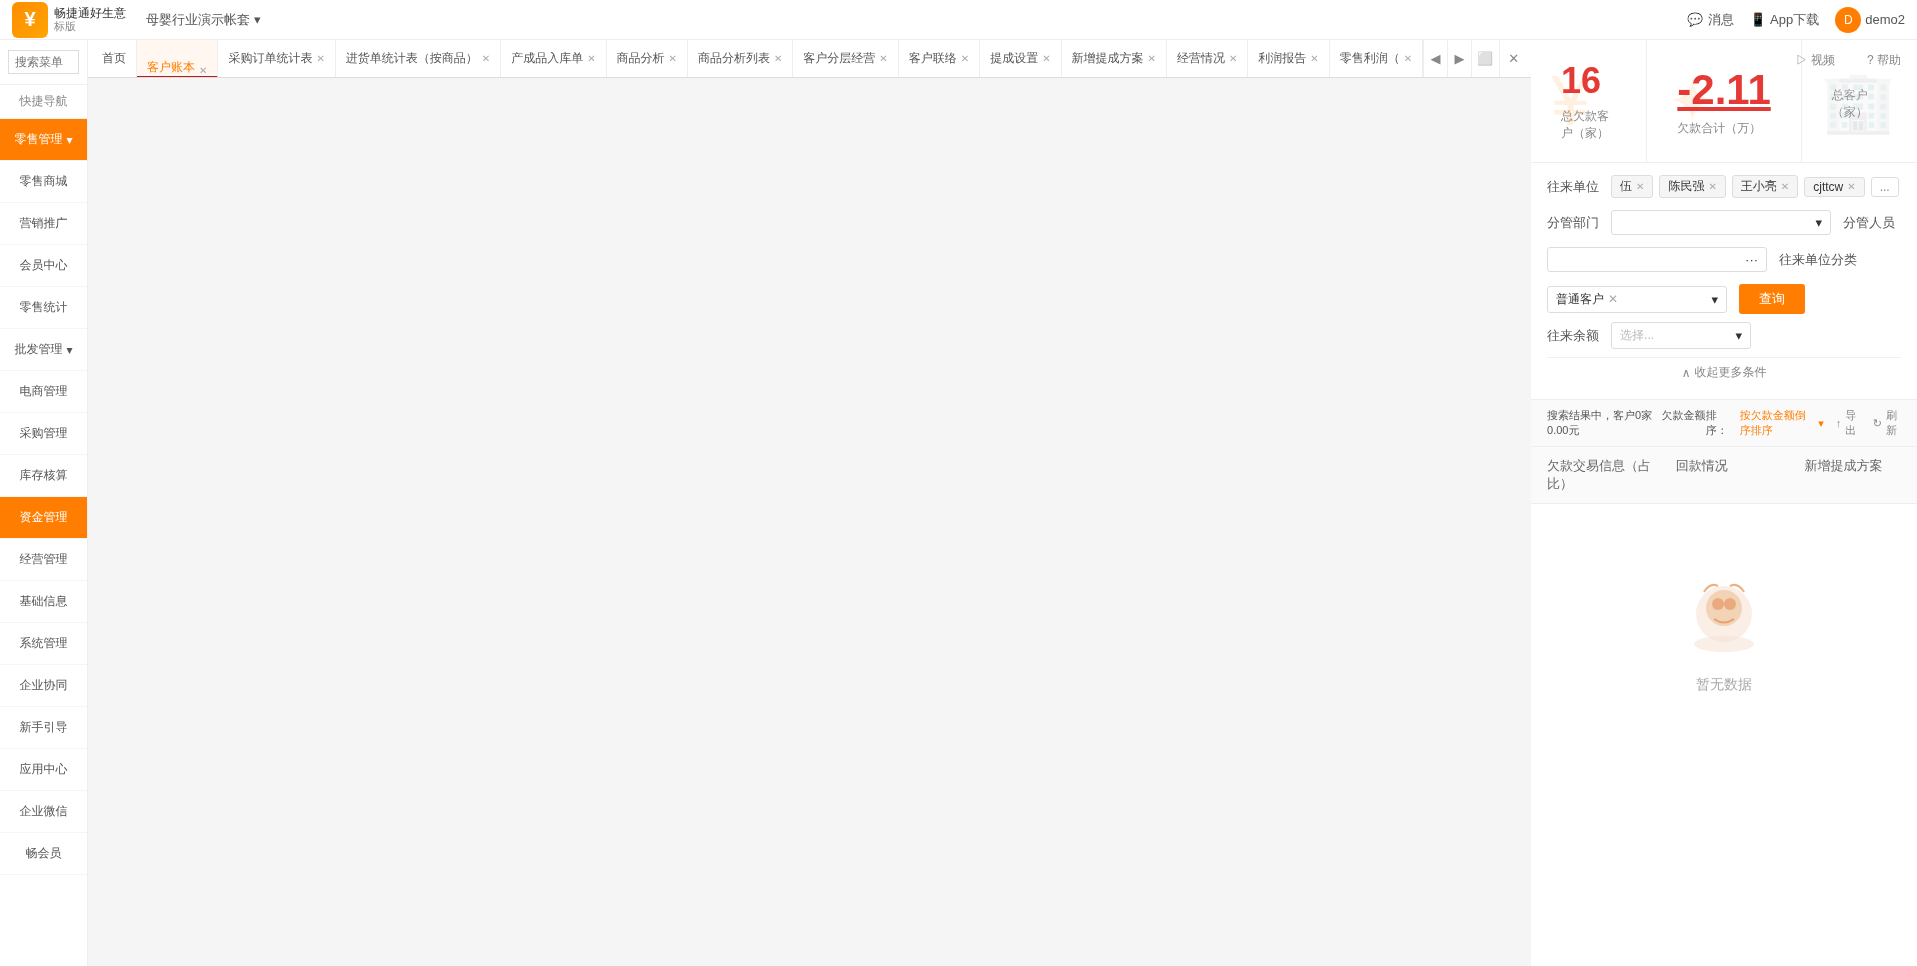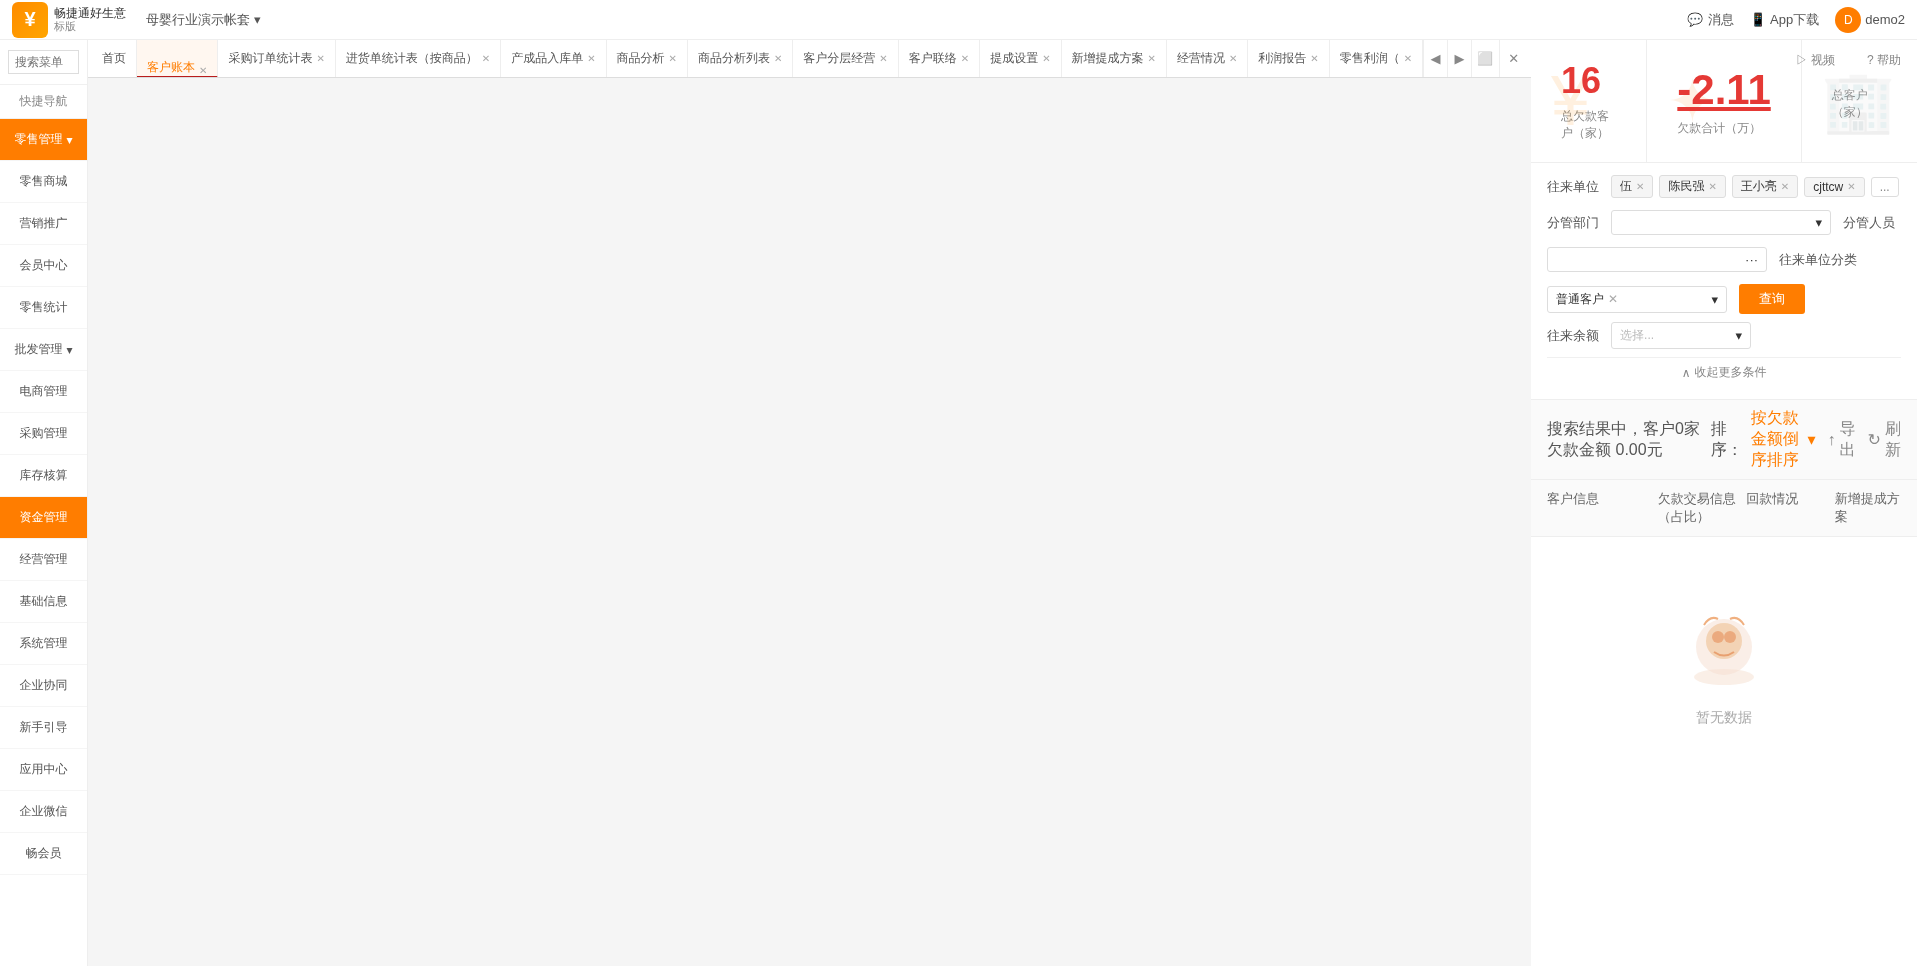--- a/index.html
+++ b/index.html
@@ -56,21 +56,21 @@
     .filter-tags { display: flex; align-items: center; gap: 6px; flex-wrap: wrap; }
     .filter-tag { display: flex; align-items: center; gap: 4px; background: #f5f5f5; border: 1px solid #ddd; border-radius: 3px; padding: 2px 8px; font-size: 12px; color: #333; }
     .filter-tag .remove { color: #aaa; cursor: pointer; font-size: 10px; }
     .filter-tag.more { color: #888; border: 1px solid #ddd; background: #fff; cursor: pointer; }
     .filter-select { display: flex; align-items: center; min-width: 160px; border: 1px solid #ddd; border-radius: 3px; padding: 4px 8px; background: #fff; cursor: pointer; justify-content: space-between; }
     .filter-select .placeholder { color: #bbb; font-size: 12px; }
     .filter-select-wide { min-width: 220px; }
     .collapse-bar { text-align: center; padding: 6px; color: #888; font-size: 12px; cursor: pointer; border-top: 1px solid #f0f0f0; display: flex; align-items: center; justify-content: center; gap: 4px; }
 
     
-    .results-bar { display: flex; align-items: center; justify-content: space-between; padding: 8px 16px; background: #fafafa; border-bottom: 1px solid #eee; font-size: 16px; color: #555; }
+    .results-bar { display: flex; align-items: center; justify-content: space-between; padding: 8px 16px; background: #fafafa; border-bottom: 1px solid #eee; font-size: 11px; color: #555; }
     .results-bar .sort-area { display: flex; align-items: center; gap: 8px; }
     .results-bar .sort-btn { color: #ff7d00; cursor: pointer; display: flex; align-items: center; gap: 2px; }
     .results-bar .action-btn { color: #888; cursor: pointer; display: flex; align-items: center; gap: 4px; }
     .results-bar .actions { display: flex; align-items: center; gap: 12px; }
 
     
     .table-header { display: flex; background: #fafafa; border-bottom: 1px solid #eee; padding: 10px 16px; font-size: 13px; color: #666; font-weight: 500; }
     .col-info { flex: 2.5; }
     .col-debt { flex: 2; }
     .col-repay { flex: 2; }
@@ -320,21 +320,20 @@
               <span>导出</span>
             </div>
             <div class="action-btn">
               <span>↻</span>
               <span>刷新</span>
             </div>
           </div>
         </div>
 
         <div class="table-header">
-          <div class="col-info">客户信息</div>
           <div class="col-debt">欠款交易信息（占比）</div>
           <div class="col-repay">回款情况</div>
           <div class="col-date">新增提成方案</div>
         </div>
 
         <div class="empty-state">
           <div class="empty-icon">
             <svg viewBox="0 0 100 100" width="100" height="100">
               <ellipse cx="50" cy="80" rx="30" ry="8" fill="#f5e0d0" opacity="0.5"></ellipse>
               <circle cx="50" cy="50" r="28" fill="#f5ddd0" opacity="0.5"></circle>

